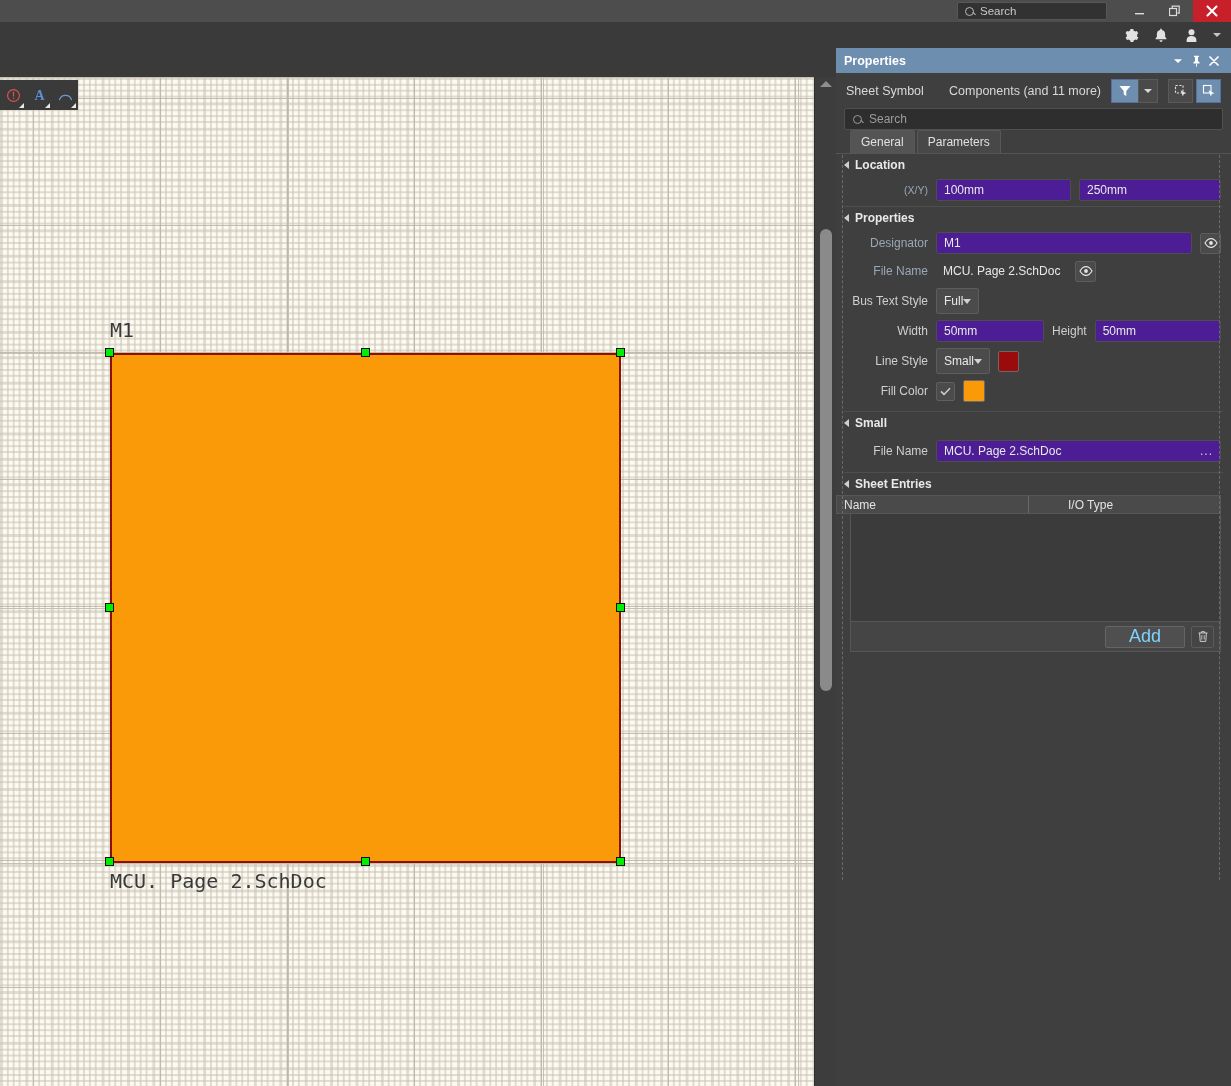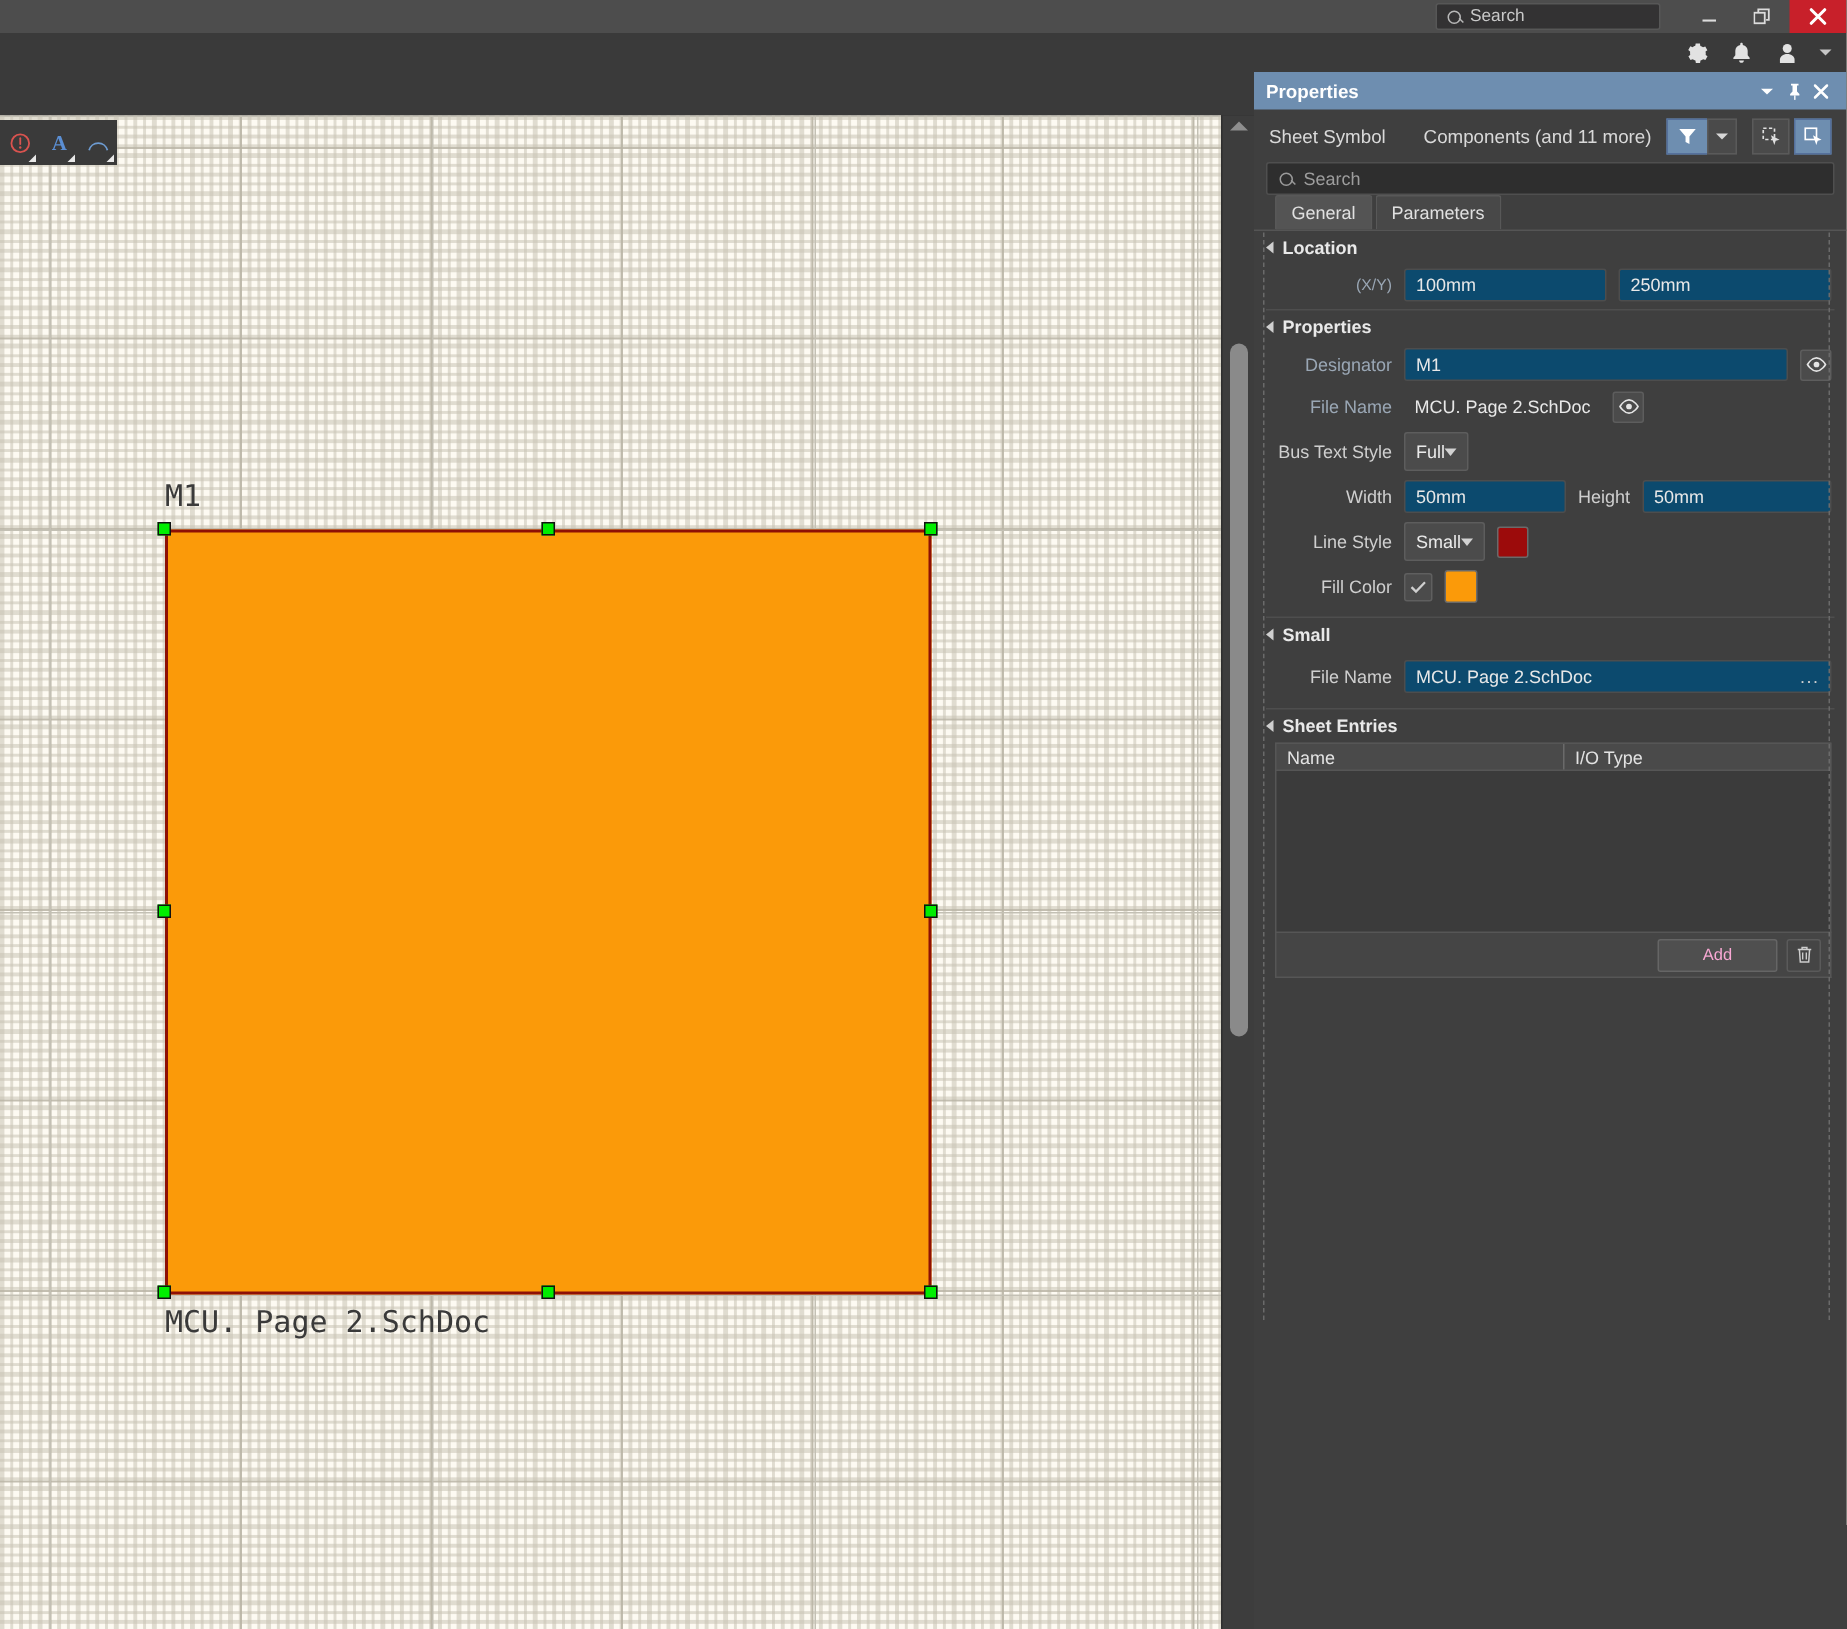--- a/index.html
+++ b/index.html
@@ -153,21 +153,21 @@
     font-size:12px; font-weight:bold; color:#e9e9e9;
   }
   .tri{ width:0;height:0;border-top:4px solid transparent;border-bottom:4px solid transparent;
         border-right:5px solid #cfcfcf; }
   .divider{ height:1px; background:#4e4e4e; margin:2px 8px 0; }
 
   .row{ display:flex; align-items:center; padding:3px 10px 3px 0; gap:8px; }
   .rlabel{ width:92px; text-align:right; font-size:12px; color:#cfcfcf; flex:none; }
   .rlabel.dim{ color:#9aa7b5; }
   .inp{
-    height:22px; background:#0c4a6e; border:1px solid #4d4d4d; border-radius:2px;
+    height:22px; background:#4c1d95; border:1px solid #4d4d4d; border-radius:2px;
     color:#e8e8e8; font-size:12px; display:flex; align-items:center; padding:0 7px;
   }
   .inp.flex{flex:1;}
   .plain{ font-size:12px; color:#e8e8e8; padding:0 7px; height:22px; display:flex; align-items:center; }
   .eyebtn{
     width:21px;height:21px;background:#4b4b4b;border:1px solid #5d5d5d;border-radius:2px;
     display:flex;align-items:center;justify-content:center;flex:none;
   }
   .sel{
     height:22px; background:#4b4b4b; border:1px solid #5d5d5d; border-radius:2px;
@@ -184,34 +184,34 @@
 
   .seg{ display:flex; margin:4px 10px 0 14px; }
   .seg .s{
     flex:1; height:23px; display:flex;align-items:center;justify-content:center;
     background:#4b4b4b; border:1px solid #5d5d5d; font-size:12px; color:#e6e6e6;
   }
   .seg .s + .s{ border-left:none; }
   .seg .s.active{ background:#6e8eb0; border-color:#55709c; color:#ffffff; }
 
   .tablehdr{
-    display:flex; height:19px; background:#4a4a4a; margin:0 10px 0 14px;
-    border:1px solid #565656; align-items:center;
+    display:flex; height:19px; background:#4a4a4a; margin:0 10px 0 0;
+    border:1px solid #565656; align-items:center;gap:32px;
   }
   .tablehdr .c{ font-size:12px; color:#e3e3e3; padding-left:7px; }
   .tablehdr .c1{ width:192px; border-right:1px solid #6a6a6a; height:100%; display:flex; align-items:center;}
   .tablehdr .c2{ flex:1; display:flex;align-items:center; }
   .tablebody{ margin:0 10px 0 14px; height:108px; background:#3b3b3b; border:1px solid #565656; border-top:none;}
   .tablefoot{
     margin:0 10px 0 14px; height:30px; background:#454545; border:1px solid #565656; border-top:none;
     display:flex;align-items:center;justify-content:flex-end; gap:6px; padding-right:6px;
   }
   .btn{
     height:22px; min-width:80px; background:#4f4f4f; border:1px solid #656565; border-radius:2px;
-    display:flex;align-items:center;justify-content:center; font-size:11px; color:#f9a8d4;
+    display:flex;align-items:center;justify-content:center; font-size:18px; color:#7dd3fc;
   }
   .iconbtn{
     width:23px;height:22px;background:#454545;border:1px solid #5a5a5a;border-radius:2px;
     display:flex;align-items:center;justify-content:center;
   }
   .dashed-l{ position:absolute; left:842px; top:155px; width:1px; height:725px;
              border-left:1px dashed #6a6a6a; }
   .dashed-r{ position:absolute; left:1219px; top:155px; width:1px; height:725px;
              border-left:1px dashed #6a6a6a; }
 </style>

